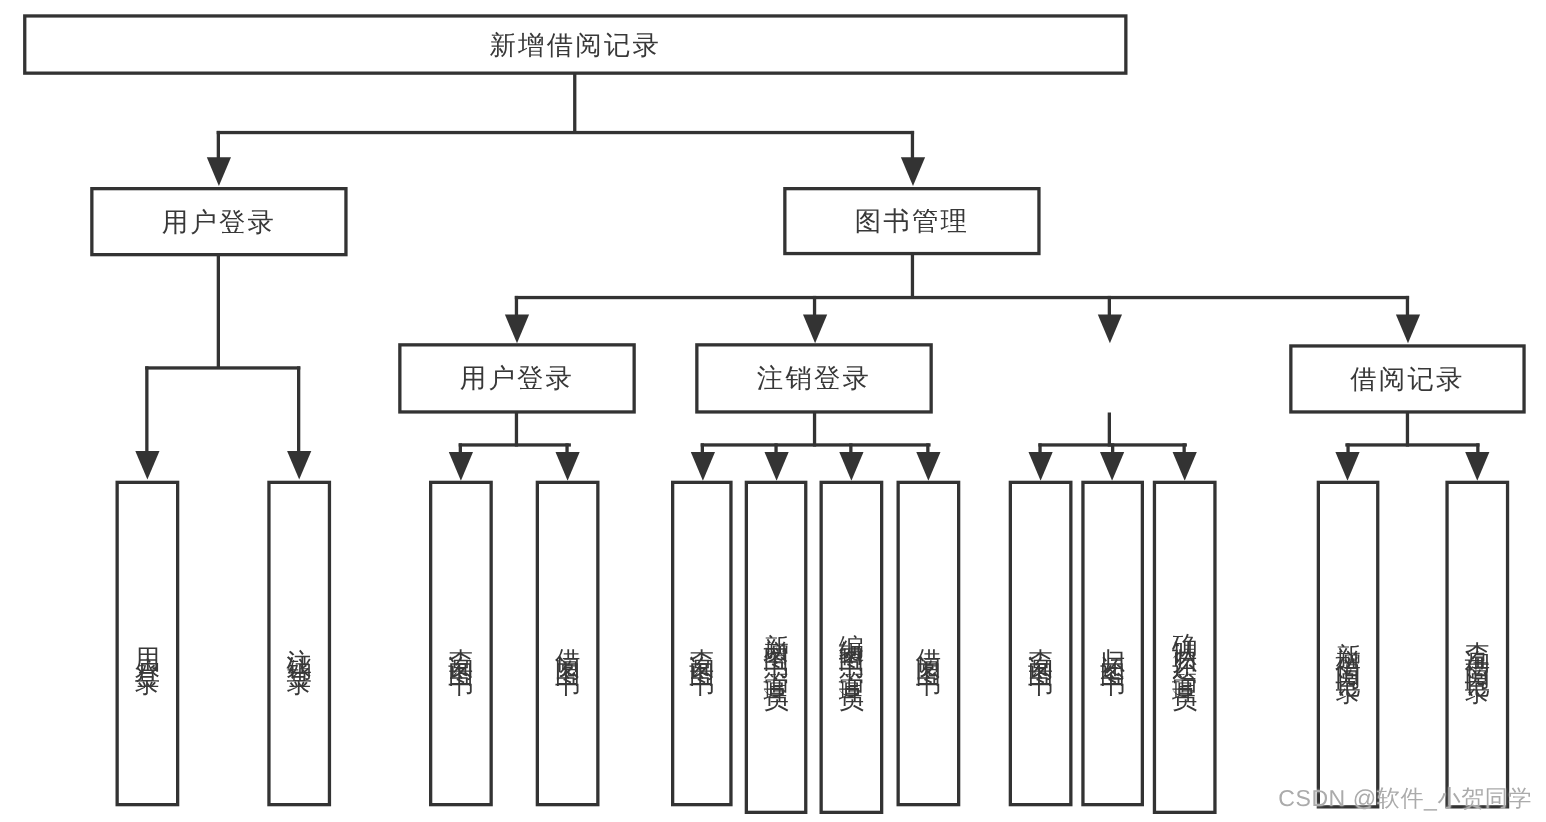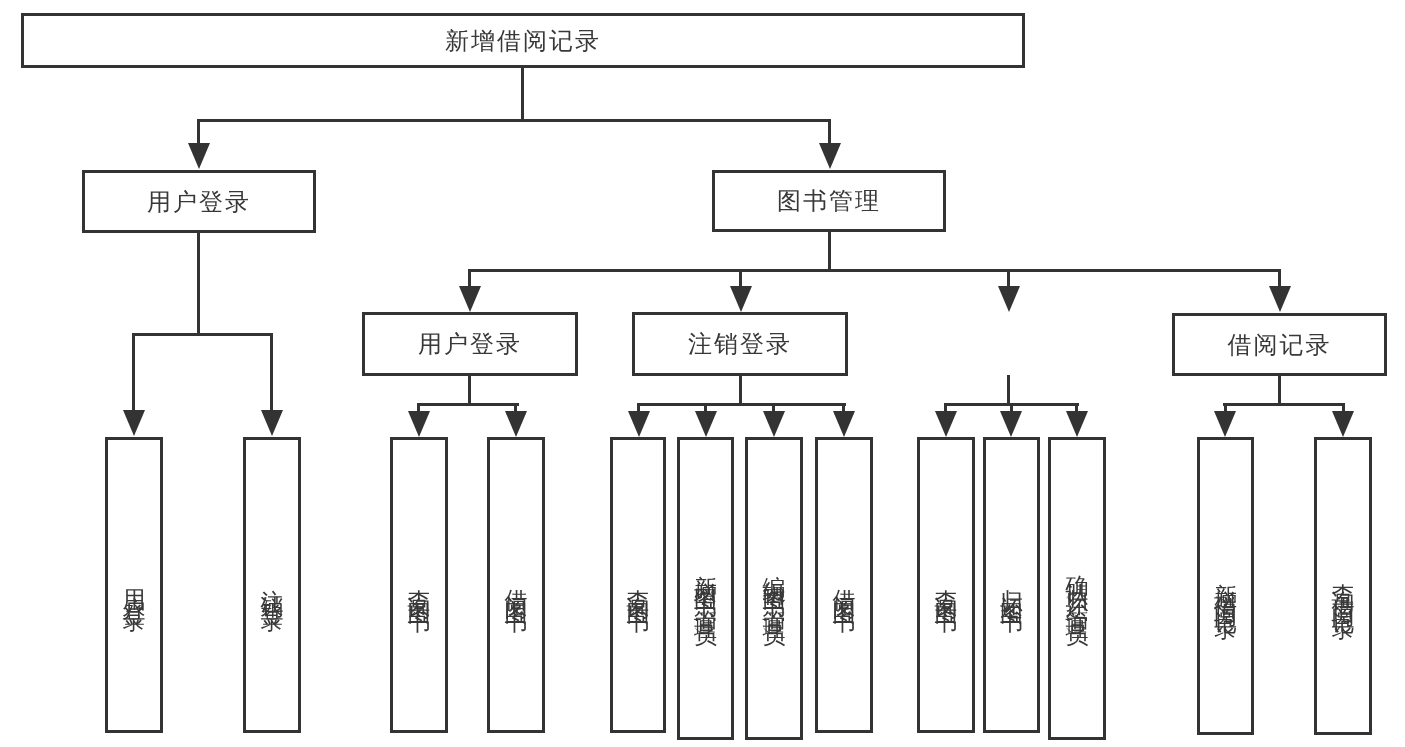--- a/index.html
+++ b/index.html
@@ -154,14 +154,15 @@
     <span class="vtext">确认归还（管理员）</span>
   </div>
 
   <div class="box box-v" style="left:1197px; top:437px; width:57px; height:298px;">
     <span class="vtext">新增借阅记录</span>
   </div>
   <div class="box box-v" style="left:1314px; top:437px; width:58px; height:298px;">
     <span class="vtext">查询借阅记录</span>
   </div>
 
+  <div class="watermark">CSDN @软件_小贺同学</div>
 
 </div>
 
 </body></html>

